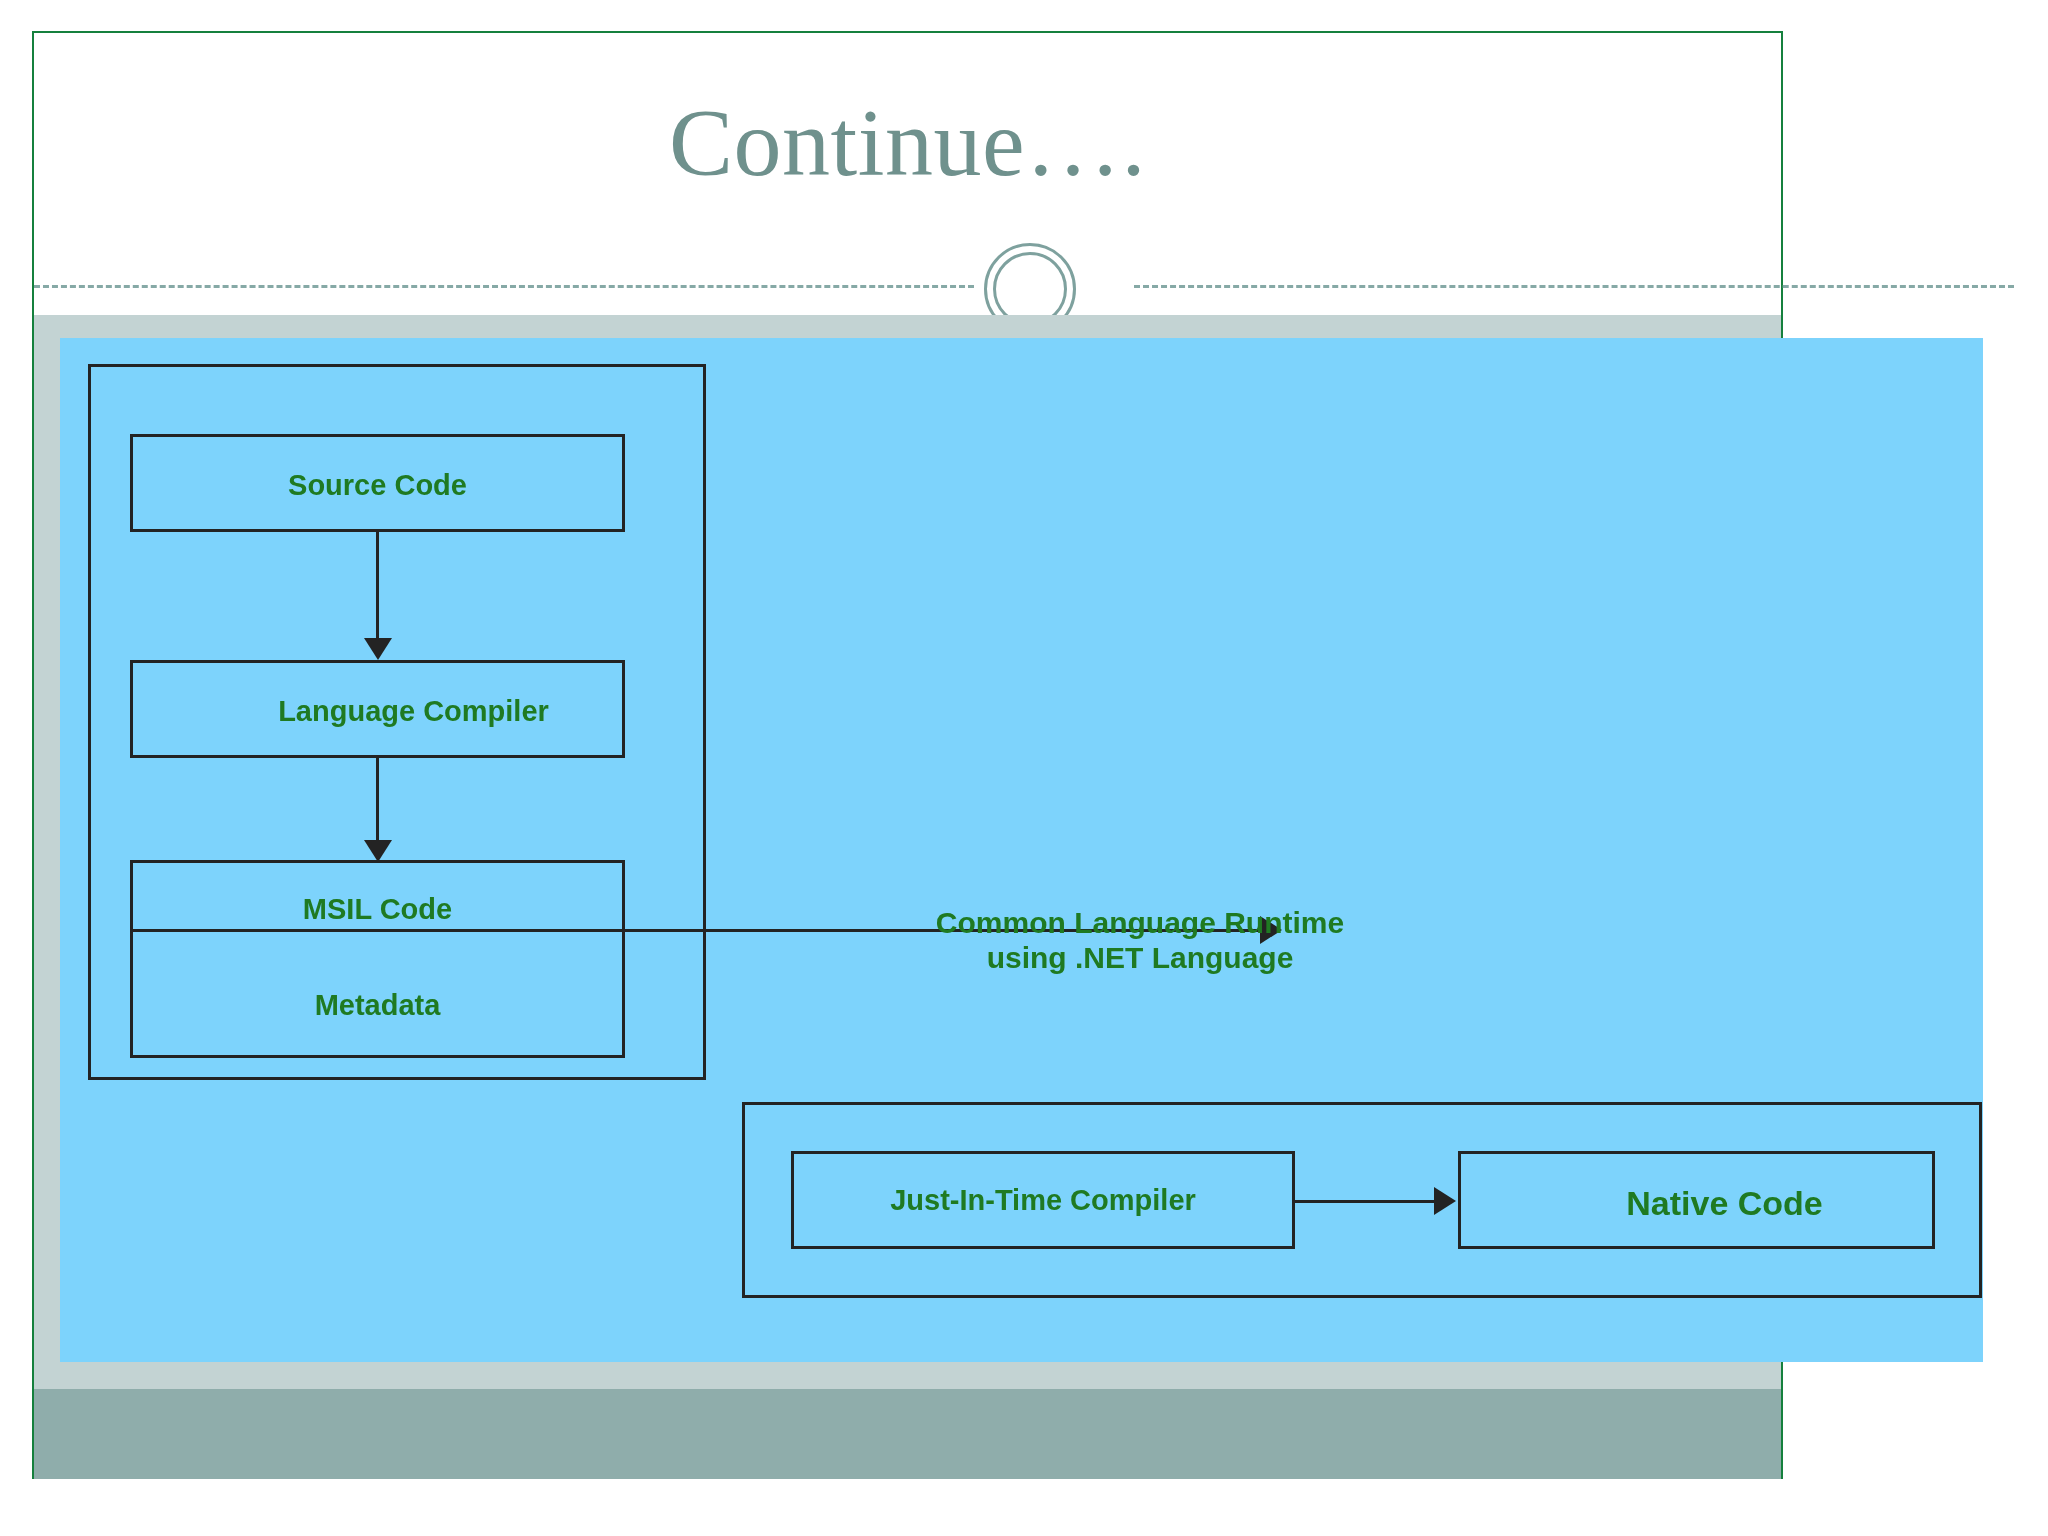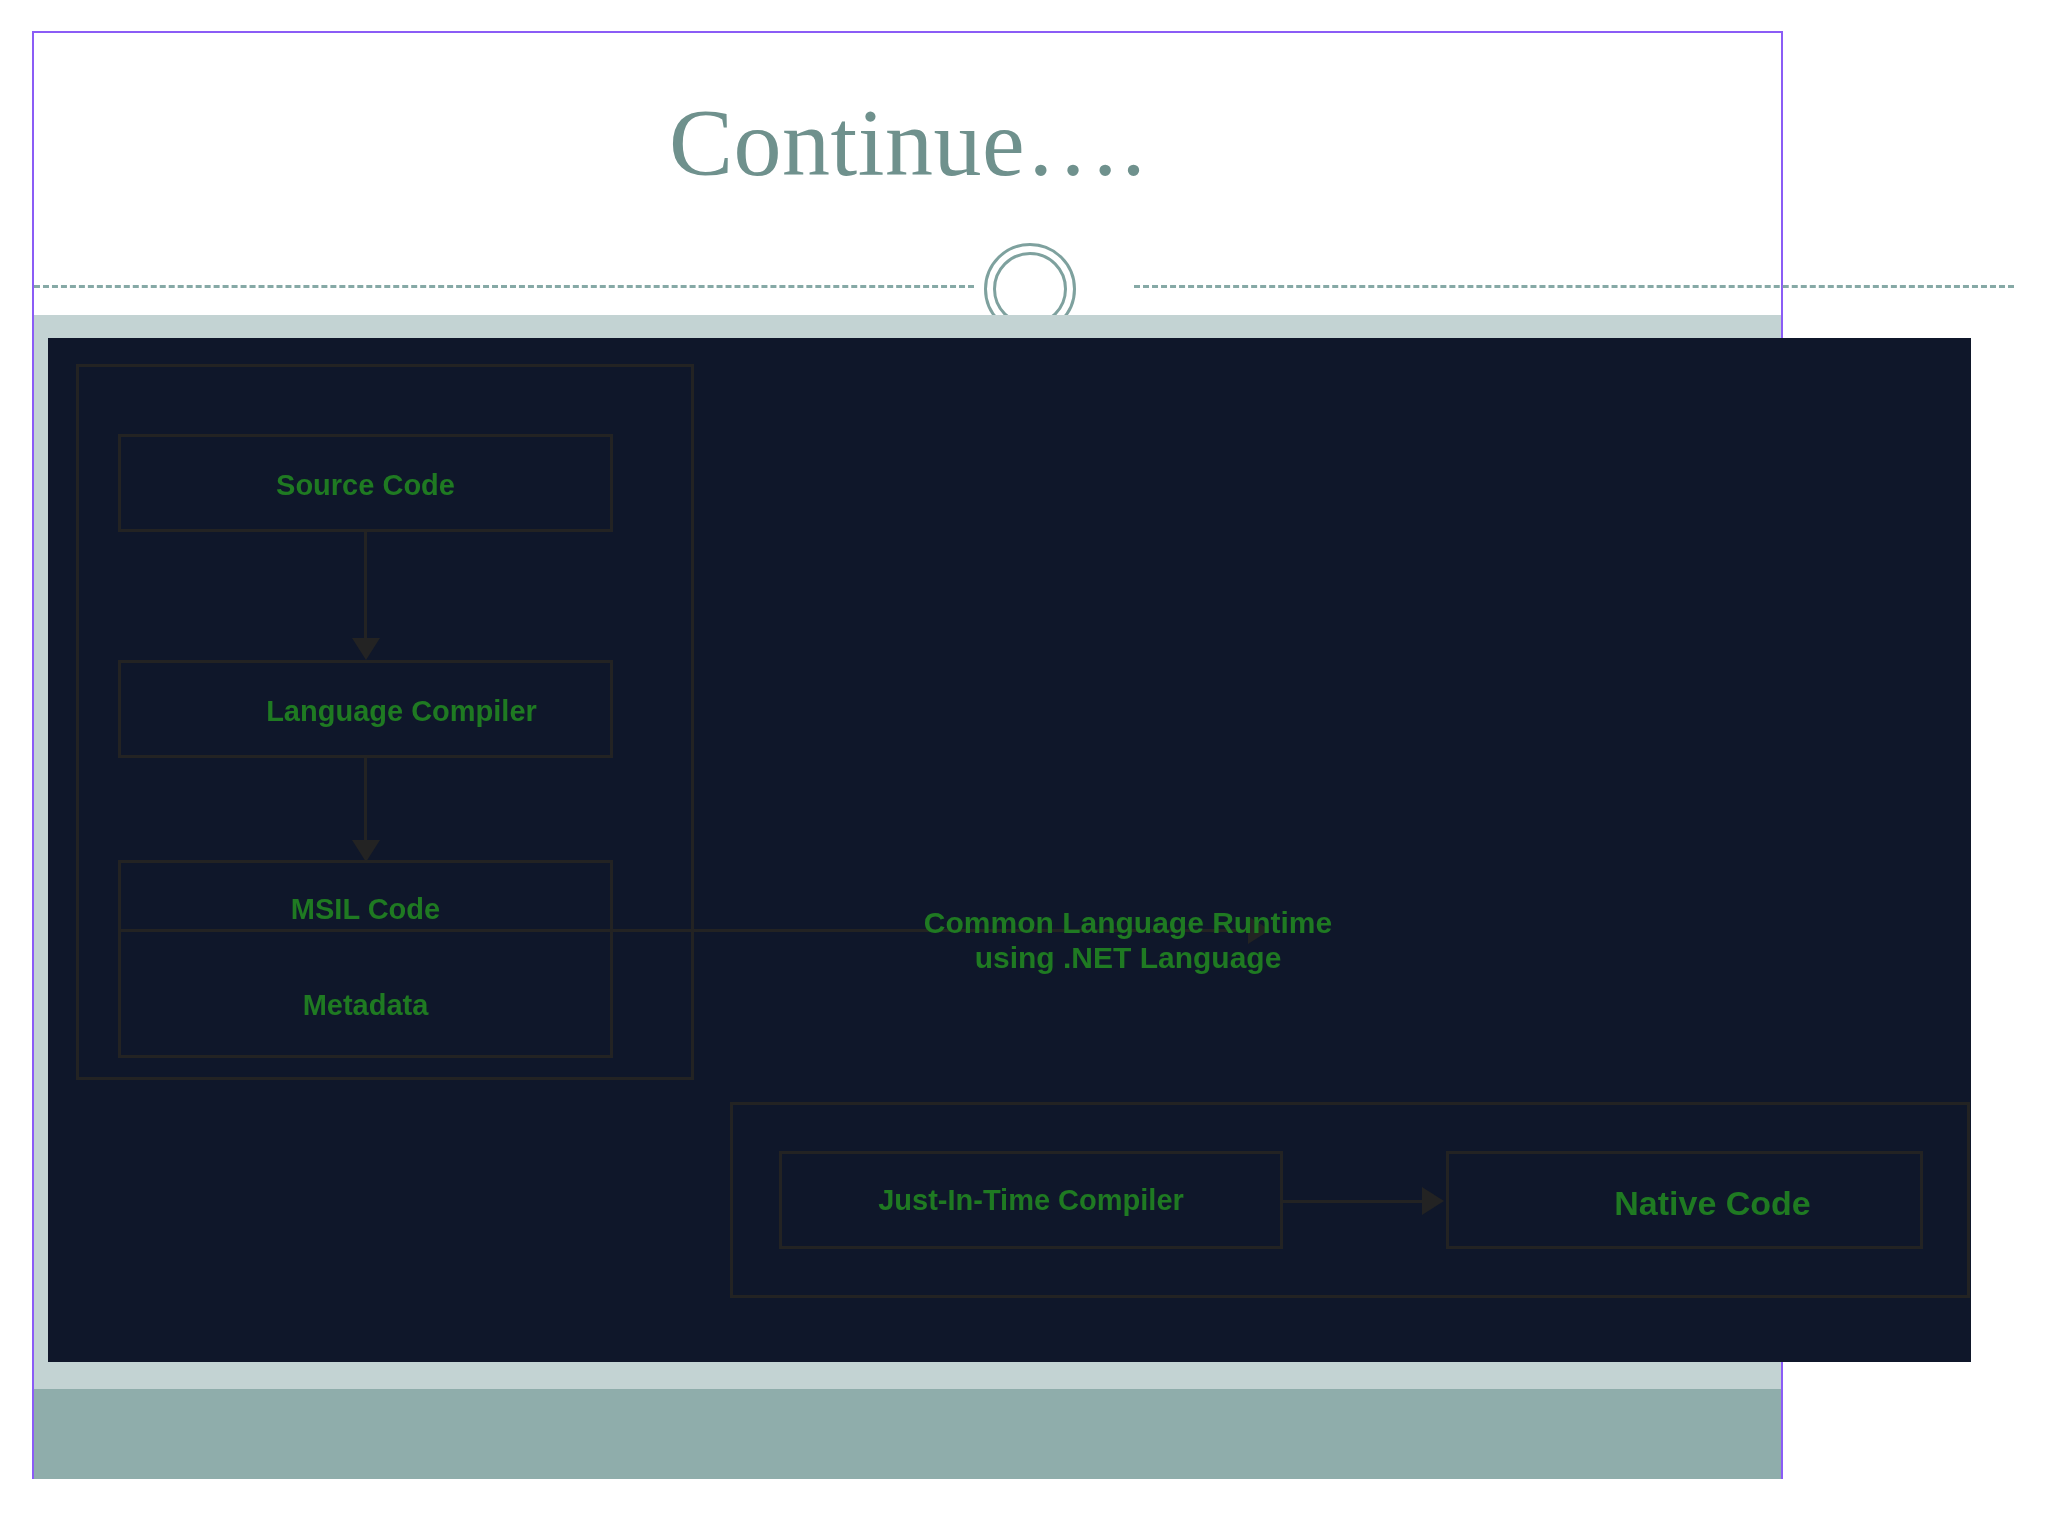--- a/index.html
+++ b/index.html
@@ -15,21 +15,21 @@
   }
 
   
   #slide {
     position: absolute;
     left: 32px;
     top: 31px;
     width: 1751px;
     height: 1448px;
     background: #ffffff;
-    border: 2px solid #8b5cf6;
+    border: 2px solid #15803d;
     box-sizing: border-box;
   }
 
   
   #title-area {
     position: absolute;
     left: 0;
     top: 0;
     width: 100%;
     height: 252px;
@@ -87,25 +87,25 @@
     position: absolute;
     left: 0;
     top: 282px;
     width: 100%;
     height: 1074px;
     background: #c3d3d3;
   }
   
   #content-panel {
     position: absolute;
-    left: 14px;
+    left: 26px;
     top: 23px;
     width: 1923px;
     height: 1024px;
-    background: #0f172a;
+    background: #7dd3fc;
   }
 
   
   #footer-band {
     position: absolute;
     left: 0;
     top: 1356px;
     width: 100%;
     height: 90px;
     background: #8fadab;

